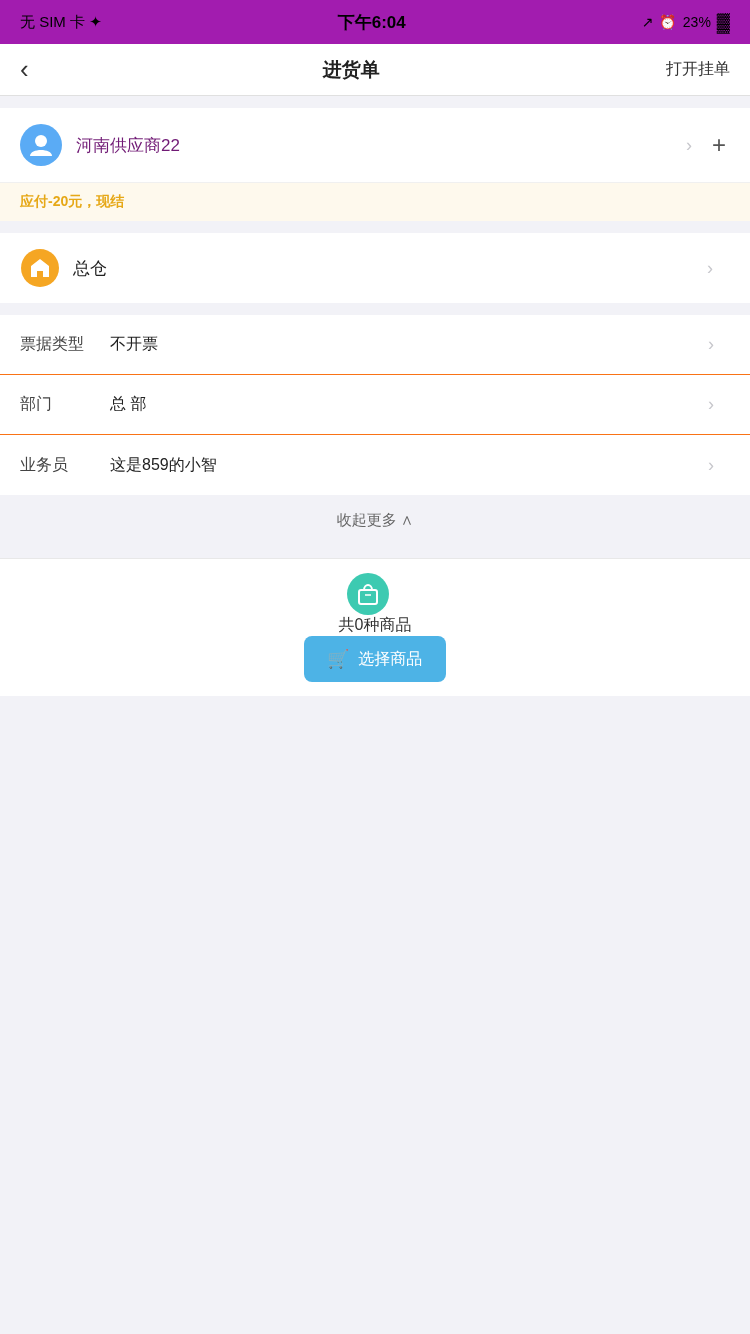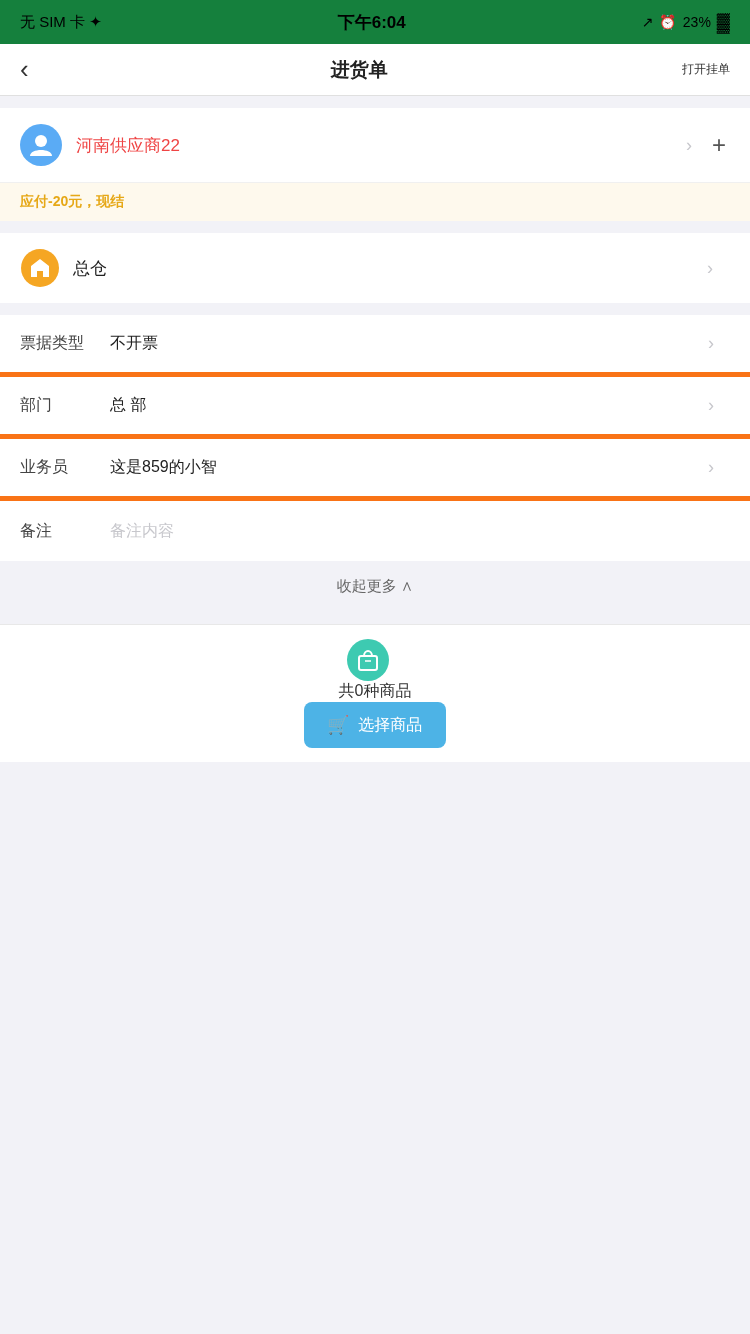--- a/index.html
+++ b/index.html
@@ -8,21 +8,21 @@
       font-family: -apple-system, "PingFang SC", "Helvetica Neue", Arial, sans-serif;
       background: #f2f2f7;
       width: 750px;
       min-height: 1334px;
       overflow-x: hidden;
     }
 
     
     .status-bar {
       height: 44px;
-      background: #15803d;
+      background: #a21caf;
       display: flex;
       align-items: center;
       justify-content: space-between;
       padding: 3px 20px;
       font-size: 15px;
       font-weight: 500;
     }
     .status-left { display: flex; align-items: center; gap: 8px; }
     .status-center { font-size: 17px; font-weight: 600; }
     .status-right { display: flex; align-items: center; gap: 6px; font-size: 14px; }
@@ -42,21 +42,21 @@
       color: #333;
       cursor: pointer;
       padding: 4px 8px 4px 0;
     }
     .nav-title {
       font-size: 19px;
       font-weight: 600;
       color: #222;
     }
     .nav-action {
-      font-size: 12px;
+      font-size: 16px;
       color: #333;
       cursor: pointer;
     }
 
     
     .section-gap { height: 12px; background: #f2f2f7; }
 
     
     .card {
       background: #fff;
@@ -81,21 +81,21 @@
       margin-right: 14px;
       flex-shrink: 0;
     }
     .supplier-avatar-icon {
       width: 26px;
       height: 26px;
     }
     .supplier-name {
       flex: 1;
       font-size: 17px;
-      color: #ef4444;
+      color: #701a75;
     }
     .chevron-right {
       color: #c7c7cc;
       font-size: 18px;
       margin-right: 16px;
     }
     .add-btn {
       font-size: 24px;
       color: #555;
       cursor: pointer;
@@ -137,21 +137,21 @@
     .section-gap-sm { height: 12px; background: #f2f2f7; }
 
     
     .form-section {
       background: #fff;
     }
     .form-row {
       display: flex;
       align-items: center;
       padding: 18px 20px;
-      border-bottom: 5px solid #f97316;
+      border-bottom: 1px solid #f97316;
       min-height: 60px;
     }
     .form-row:last-child {
       border-bottom: none;
     }
     .form-label {
       font-size: 16px;
       color: #444;
       width: 80px;
       flex-shrink: 0;
@@ -300,24 +300,20 @@
       <span class="form-value">总 部</span>
       <span class="chevron-right">›</span>
     </div>
 
     <div class="form-row">
       <span class="form-label">业务员</span>
       <span class="form-value">这是859的小智</span>
       <span class="chevron-right">›</span>
     </div>
 
-    <div class="form-row">
-      <span class="form-label">备注</span>
-      <span class="form-value placeholder">备注内容</span>
-    </div>
 
   </div>
 
   <div class="collapse-row">收起更多 ∧</div>
 
   <div class="section-gap-lg"></div>
 
   <div class="product-bar">
 
     <div class="product-icon-wrap">

